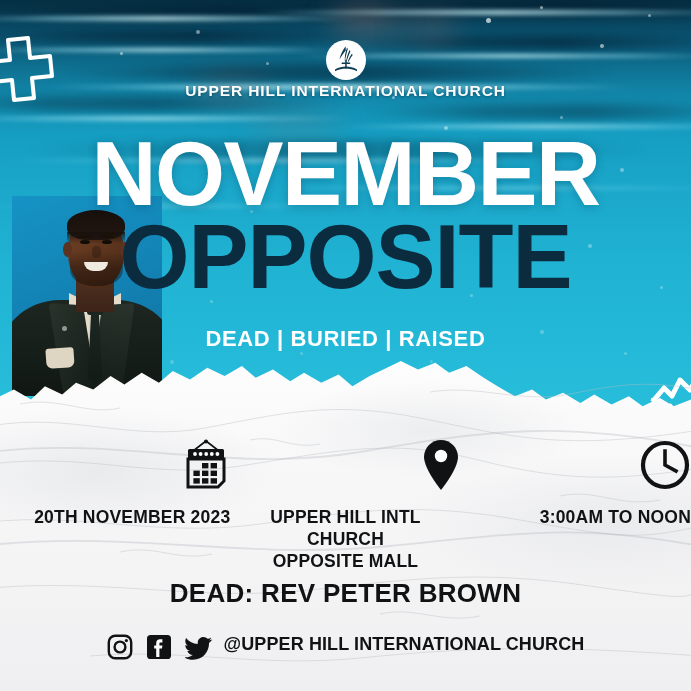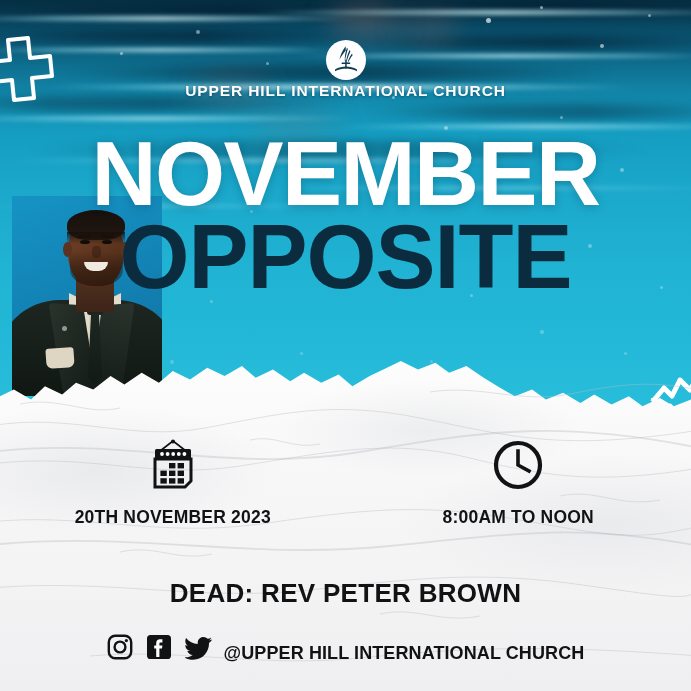--- a/index.html
+++ b/index.html
@@ -159,37 +159,37 @@
 
   
   .decor-plus{position:absolute;left:-16px;top:36px;}
   .decor-zig{position:absolute;left:650px;top:366px;}
 
   
   .info-row{
     position:absolute;left:0;top:438px;width:691px;
     display:flex;align-items:flex-start;
   }
-  .info-col{flex:1;display:flex;flex-direction:column;align-items:center;}
+  .info-col{flex:1;display:flex;flex-direction:column;align-items:flex-end;}
   .info-col .ic{height:54px;display:flex;align-items:center;justify-content:center;}
   .info-col .txt{
     margin-top:14px;text-align:center;color:#111214;
     font-size:17.5px;font-weight:bold;letter-spacing:.2px;line-height:22px;
   }
   .info-col .txt .l2{display:block;}
 
   .host{
     position:absolute;left:0;top:578px;width:691px;text-align:center;
     color:#111214;font-size:26px;font-weight:bold;letter-spacing:.3px;
   }
 
   
   .social{
     position:absolute;left:0;top:634px;width:691px;
-    display:flex;align-items:flex-end;justify-content:center;gap:13px;
+    display:flex;align-items:flex-start;justify-content:center;gap:13px;
   }
   .social .handle{
     color:#111214;font-size:18px;font-weight:bold;letter-spacing:.1px;
     margin-left:-2px;
   }
 </style>
 </head>
 <body>
 
 <div class="flyer">
@@ -300,20 +300,21 @@
         <rect x="9.6" y="17.4" width="8.6" height="1.5" rx=".5"></rect>
       </g>
       <path d="M3.0 24.6 C6.5 22.4 10.4 21.6 14.0 21.6 C17.6 21.6 21.5 22.4 25.0 24.6 L25.0 26.2 C21.4 24.2 17.6 23.4 14.0 23.4 C10.4 23.4 6.6 24.2 3.0 26.2 Z" fill="#0f3d52"></path>
     </svg>
   </div>
 
   <div class="org-name">UPPER HILL INTERNATIONAL CHURCH</div>
 
   <div class="h-baptism">NOVEMBER</div>
   <div class="h-service">OPPOSITE</div>
+  <div class="tagline">DEAD | BURIED | RAISED</div>
 
   <div class="marble"></div>
   <svg class="marble-veins" viewBox="0 0 691 335">
     <g fill="none" stroke="#b9bcc2" stroke-opacity=".42" stroke-width="1">
       <path d="M-10 70 C 70 56, 130 86, 205 72 S 330 44, 420 62 S 560 96, 700 74"></path>
       <path d="M-10 108 C 90 96, 150 124, 240 110 S 390 82, 470 102 S 600 128, 700 112"></path>
       <path d="M20 48 C 60 40, 86 60, 120 52"></path>
       <path d="M430 36 C 480 28, 520 48, 570 38 S 650 24, 700 34"></path>
       <path d="M-10 166 C 80 156, 160 182, 260 168 S 420 146, 520 164 S 640 184, 700 170"></path>
       <path d="M-10 232 C 110 222, 200 246, 310 234 S 480 214, 590 230 S 680 240, 700 236"></path>
@@ -351,30 +352,42 @@
           <rect x="11.4" y="39.2" width="6.4" height="5.4" fill="#111214"></rect>
           <rect x="20" y="39.2" width="6.4" height="5.4" fill="#111214"></rect>
           <rect x="28.6" y="39.2" width="6.4" height="5.4" fill="#111214"></rect>
         </svg>
       </div>
       <div class="txt">
         <span>20TH NOVEMBER 2023</span>
       </div>
     </div>
 
+    <div class="info-col">
+      <div class="ic">
+        <svg width="40" height="54" viewBox="0 0 40 54">
+          <path d="M20 2 C 10.6 2, 3 9.6, 3 19 C 3 31, 20 52, 20 52 C 20 52, 37 31, 37 19 C 37 9.6, 29.4 2, 20 2 Z" fill="#111214"></path>
+          <circle cx="20" cy="18" r="6.2" fill="#ffffff"></circle>
+        </svg>
+      </div>
+      <div class="txt">
+        <span>UPPER HILL INTL CHURCH</span>
+        <span class="l2">OPPOSITE MALL</span>
+      </div>
+    </div>
 
     <div class="info-col">
       <div class="ic">
         <svg width="52" height="52" viewBox="0 0 52 52">
           <circle cx="26" cy="26" r="22" fill="none" stroke="#111214" stroke-width="4.2"></circle>
           <path d="M26 12 L26 26 L37 32" fill="none" stroke="#111214" stroke-width="3.6" stroke-linecap="square"></path>
         </svg>
       </div>
       <div class="txt">
-        <span>8:00AM TO NOON</span>
+        <span>3:00AM TO NOON</span>
       </div>
     </div>
 
   </div>
 
   <div class="host">DEAD: REV PETER BROWN</div>
 
   <div class="social">
     <span>
       <svg width="26" height="26" viewBox="0 0 26 26">

